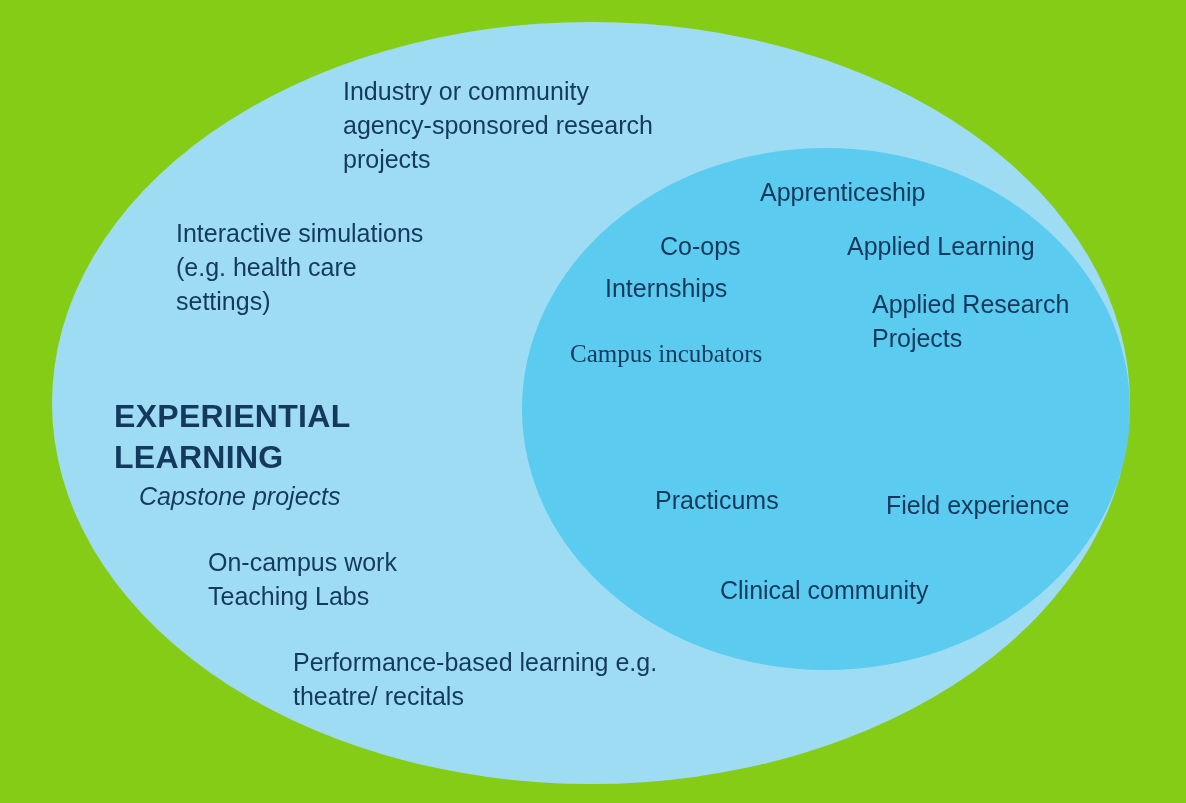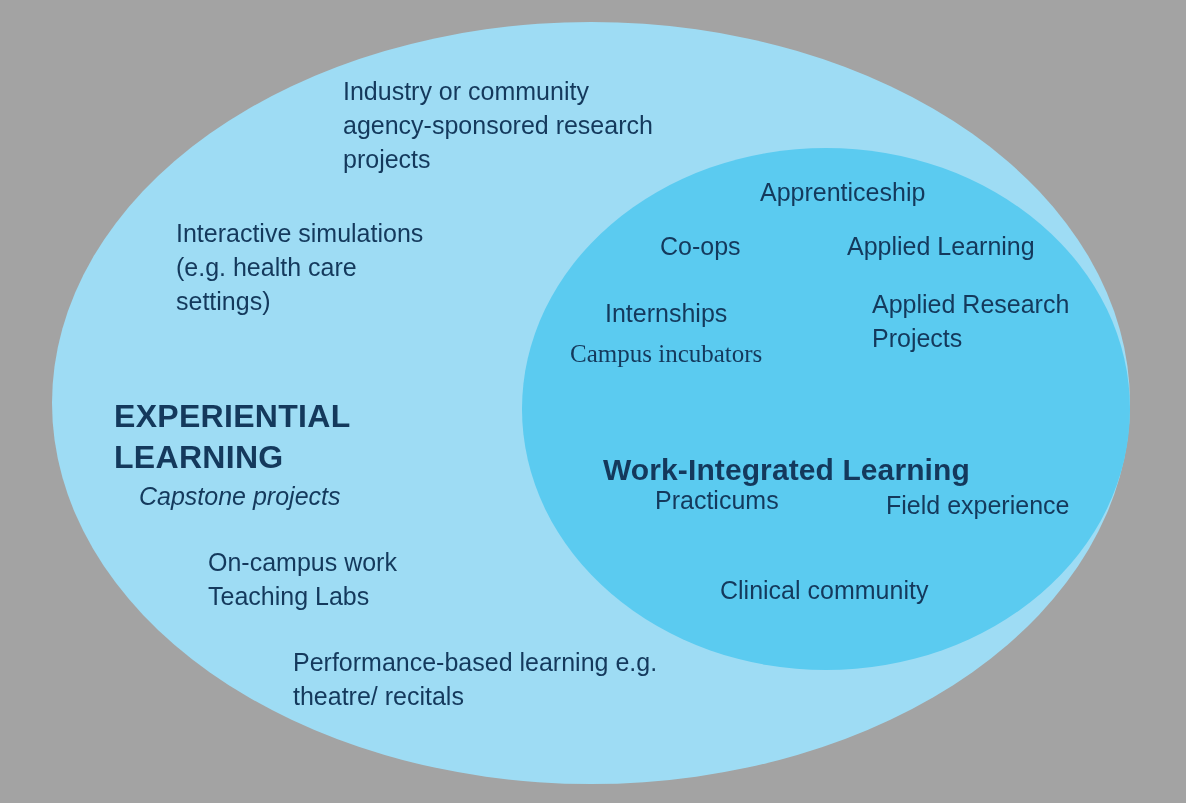--- a/index.html
+++ b/index.html
@@ -49,21 +49,21 @@
   }
   .heading-inner {
     font-size: 30px;
     line-height: 38px;
     letter-spacing: 0.1px;
   }
 </style>
 </head>
 <body>
 
-<div id="diagram-canvas" style="background: #a3a3a3;">
+<div id="diagram-canvas" style="background: #84cc16;">
 
   <svg id="venn-svg" viewBox="0 0 1186 803" xmlns="http://www.w3.org/2000/svg">
     <ellipse cx="591" cy="403" rx="539" ry="381" fill="#9edcf4"></ellipse>
     <ellipse cx="826" cy="409" rx="304" ry="261" fill="#5bcbf0"></ellipse>
   </svg>
 
   <div class="label" style="left: 343px; top: 74px; width: 370px; color: rgb(20, 57, 92);">Industry or community
 agency-sponsored research
 projects</div>
 
@@ -81,28 +81,27 @@
 
   <div class="label" style="left: 293px; top: 645px; width: 430px; color: rgb(20, 57, 92);">Performance-based learning e.g.
 theatre/ recitals</div>
 
   <div class="label" style="left: 760px; top: 175px; width: 240px; color: rgb(20, 57, 92);">Apprenticeship</div>
 
   <div class="label" style="left: 660px; top: 229px; width: 160px; color: rgb(20, 57, 92);">Co-ops</div>
 
   <div class="label" style="left: 847px; top: 229px; width: 270px; color: rgb(20, 57, 92);">Applied Learning</div>
 
-  <div class="label" style="left: 605px; top: 296px; width: 190px; color: rgb(20, 57, 92);">Internships</div>
+  <div class="label" style="left: 605px; top: 271px; width: 190px; color: rgb(20, 57, 92);">Internships</div>
 
   <div class="label" style="left: 872px; top: 287px; width: 240px; color: rgb(20, 57, 92);">Applied Research
 Projects</div>
 
   <div class="label" style="left: 570px; top: 337px; width: 260px; color: rgb(20, 57, 92); font-family: Liberation Serif, serif;">Campus incubators</div>
 
-  <div class="heading heading-inner" style="left: 603px; top: 410px; width: 470px; color: rgb(20, 57, 92);">Work-Integrated Learning</div>
 
   <div class="label" style="left: 619px; top: 483px; width: 200px; color: rgb(20, 57, 92); margin-left: 36px;">Practicums</div>
 
   <div class="label" style="left: 886px; top: 488px; width: 240px; color: rgb(20, 57, 92);">Field experience</div>
 
   <div class="label" style="left: 720px; top: 573px; width: 280px; color: rgb(20, 57, 92);">Clinical community</div>
 
 </div>
 
 </body></html>

